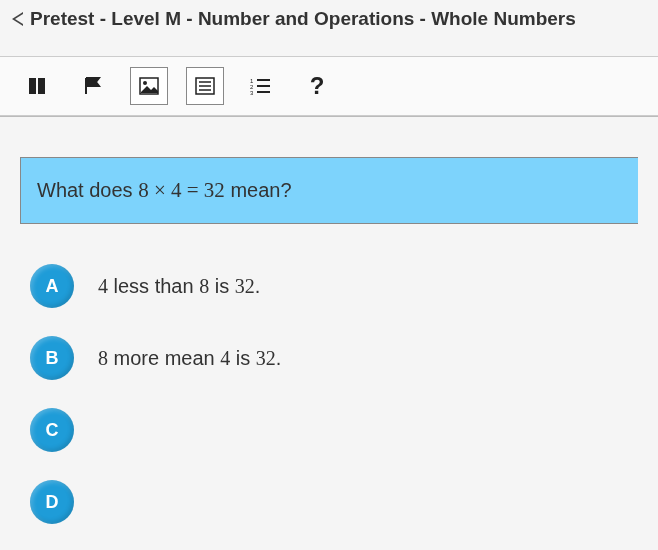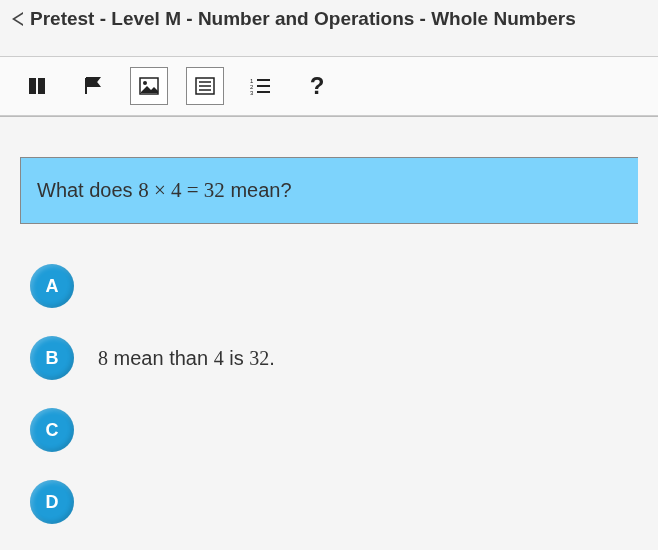--- a/index.html
+++ b/index.html
@@ -170,24 +170,25 @@
 <div class="divider"></div>
 
 <div class="content">
   <div class="question-box">
     <span>What does </span><span class="math">8 × 4 = 32</span><span> mean?</span>
   </div>
 
   <div class="options">
     <div class="option">
       <div class="option-letter">A</div>
+      <div class="option-text"><span class="num">4</span><span> less than </span><span class="num">8</span><span> is </span><span class="num">32</span><span>.</span></div>
     </div>
     <div class="option">
       <div class="option-letter">B</div>
-      <div class="option-text"><span class="num">8</span><span> mean than </span><span class="num">4</span><span> is </span><span class="num">32</span><span>.</span></div>
+      <div class="option-text"><span class="num">8</span><span> more mean </span><span class="num">4</span><span> is </span><span class="num">32</span><span>.</span></div>
     </div>
     <div class="option">
       <div class="option-letter">C</div>
     </div>
     <div class="option">
       <div class="option-letter">D</div>
     </div>
   </div>
 </div>
 

